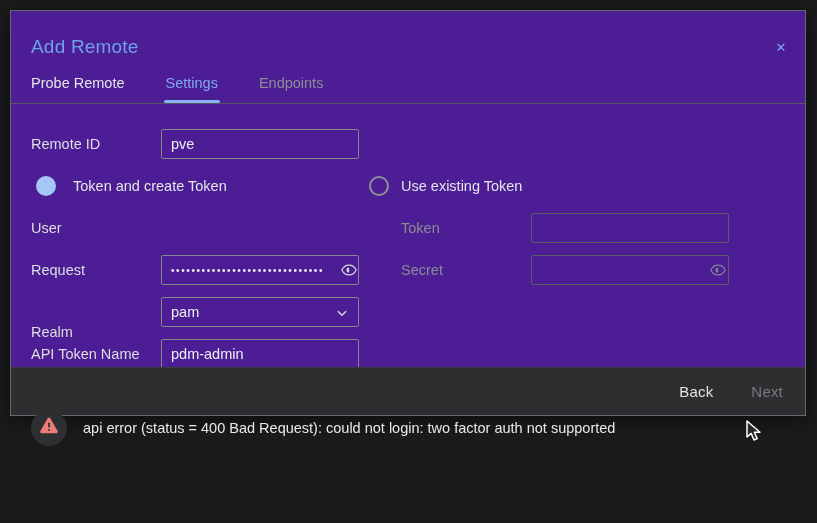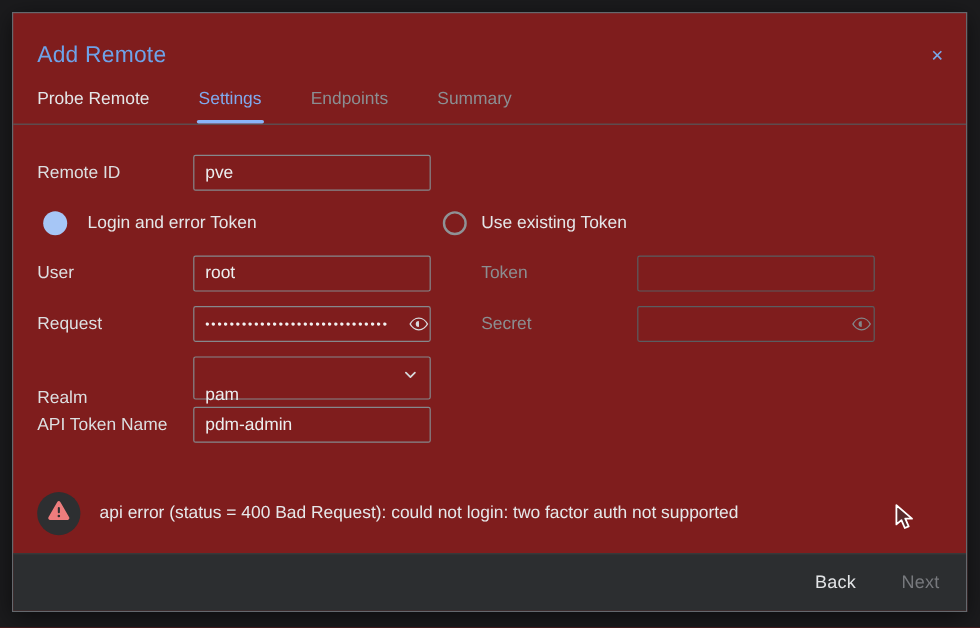--- a/index.html
+++ b/index.html
@@ -7,22 +7,22 @@
   body {
     font-family: "Liberation Sans", "DejaVu Sans", sans-serif;
     background: #1b1b1d;
     position: relative;
     overflow: hidden;
     color: #e0e0e0;
   }
   .modal {
     position: absolute;
     left: 10px; top: 10px;
-    width: 796px; height: 500px;
-    background: #7f1d1d;
+    width: 796px; height: 406px;
+    background: #4c1d95;
     border: 1px solid #64686d;
     box-shadow: 0 4px 18px rgba(0,0,0,0.55);
   }
   
   .dlg-header {
     position: absolute;
     left: 0; top: 0; right: 0;
     height: 93px;
     border-bottom: 1px solid #55585b;
   }
@@ -105,21 +105,21 @@
   }
   
   .selectbox {
     position: absolute;
     width: 198px; height: 30px;
     border: 1px solid #85888c;
     border-radius: 2px;
     font-size: 14.5px;
     color: #eceeef;
     line-height: 28px;
-    padding: 17px 9px;
+    padding: 0 9px;
     cursor: pointer;
   }
   .selectbox .chev { position: absolute; right: 7px; top: 5px; }
   
   .radio-row { position: absolute; top: 164px; left: 0; right: 0; height: 22px; }
   .radio-group {
     position: absolute;
     display: flex; align-items: center;
     height: 22px;
     cursor: pointer;
@@ -195,40 +195,38 @@
 
 <div class="modal">
 
   <div class="dlg-header">
     <div class="dlg-title">Add Remote</div>
     <div class="close-btn">✕</div>
     <div class="tabbar">
       <span class="tab">Probe Remote</span>
       <span class="tab active">Settings</span>
       <span class="tab disabled">Endpoints</span>
-      <span class="tab disabled">Summary</span>
     </div>
   </div>
 
   <div class="field-label lbl1">Remote ID</div>
   <input class="tf col-left row1" value="pve" style="">
 
   <div class="radio-row">
     <div class="radio-group" style="left:25px;">
       <span class="radio-outer checked"></span>
-      <span class="radio-label" style="margin-left:17px;">Login and error Token</span>
+      <span class="radio-label" style="margin-left:17px;">Token and create Token</span>
     </div>
     <div class="radio-group" style="left:358px;">
       <span class="radio-outer unchecked"></span>
       <span class="radio-label" style="margin-left:12px;">Use existing Token</span>
     </div>
   </div>
 
   <div class="field-label lbl2">User</div>
-  <input class="tf col-left row2" value="root" style="">
   <div class="field-label right-col dim lbl2">Token</div>
   <input class="tf disabled col-right row2" disabled="" value="" style="">
 
   <div class="field-label lbl3">Request</div>
   <input class="tf masked col-left row3" value="••••••••••••••••••••••••••••••" style="">
   <span class="field-icon" style="left:328px; top:249px;">
     <svg width="18" height="18" viewBox="0 0 24 24">
       <path d="M12 5.5c-4.6 0-8.3 3.9-9.6 6.5 1.3 2.6 5 6.5 9.6 6.5s8.3-3.9 9.6-6.5C20.3 9.4 16.6 5.5 12 5.5z" fill="none" stroke="#d8dadc" stroke-width="1.6"></path>
       <path d="M12 8.6a3.4 3.4 0 0 0 0 6.8c.4-1 .2-5.8 0-6.8z" fill="#d8dadc"></path>
     </svg>

